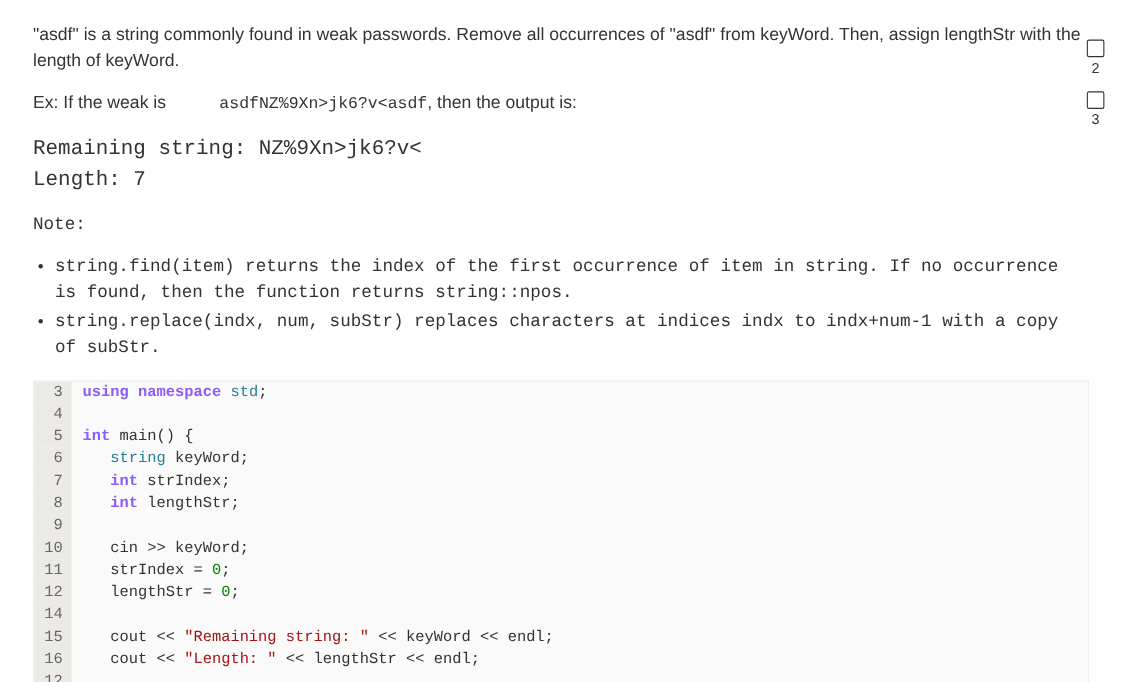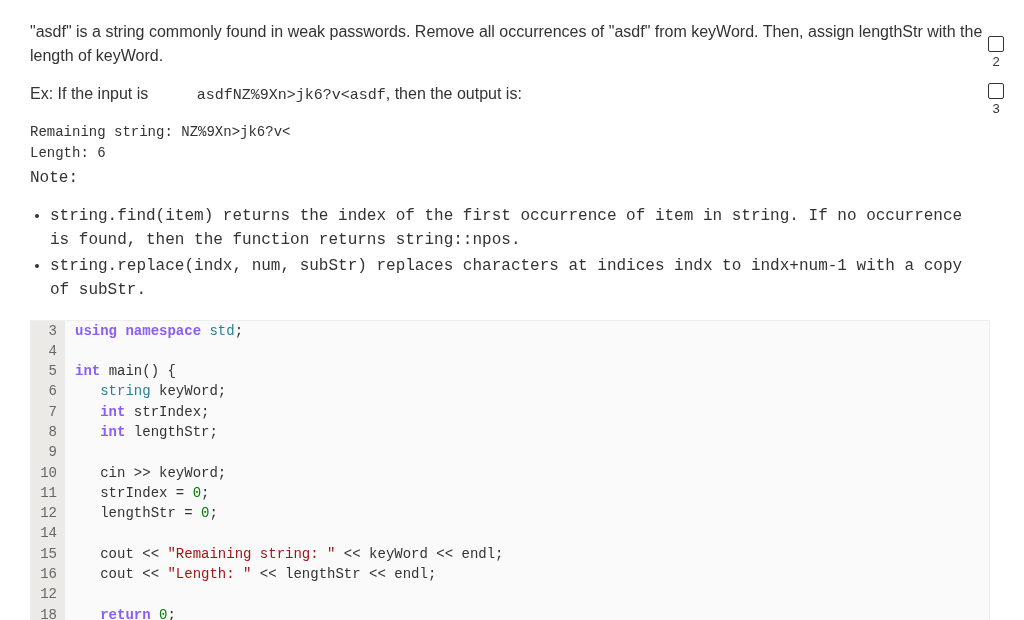--- a/index.html
+++ b/index.html
@@ -19,23 +19,23 @@
       line-height: 1.5;
       color: #333;
     }
     .inline-code {
       font-family: "Courier New", Courier, monospace;
       font-size: 15px;
       margin-left: 44px;
     }
     .output-block {
       font-family: "Courier New", Courier, monospace;
-      font-size: 14px;
+      font-size: 19px;
       line-height: 1.5;
-      margin-bottom: 2px;
+      margin-bottom: 14px;
     }
     .note-label {
       margin-bottom: 14px;
       font-family: Liberation Mono, monospace;
     }
     ul.notes {
       margin-left: 20px;
       margin-bottom: 18px;
       font-family: Liberation Mono, monospace;
     }
@@ -108,26 +108,26 @@
   <div class="side-marks">
     <div class="checkbox"></div>
     <div class="mark-num">2</div>
     <div class="checkbox"></div>
     <div class="mark-num">3</div>
   </div>
 
   <p class="para">"asdf" is a string commonly found in weak passwords. Remove all occurrences of "asdf" from keyWord. Then, assign lengthStr with the length of keyWord.</p>
 
   <p class="para">
-    <span>Ex: If the input is </span><span class="inline-code">asdfNZ%9Xn&gt;jk6?v&lt;asdf</span><span>, then the output is:</span>
+    <span>Ex: If the weak is </span><span class="inline-code">asdfNZ%9Xn&gt;jk6?v&lt;asdf</span><span>, then the output is:</span>
   </p>
 
   <div class="output-block">
     <div>Remaining string: NZ%9Xn&gt;jk6?v&lt;</div>
-    <div>Length: 6</div>
+    <div>Length: 7</div>
   </div>
 
   <p class="para note-label">Note:</p>
 
   <ul class="notes">
     <li>string.find(item) returns the index of the first occurrence of item in string. If no occurrence is found, then the function returns string::npos.</li>
     <li>string.replace(indx, num, subStr) replaces characters at indices indx to indx+num-1 with a copy of subStr.</li>
   </ul>
 
   <div class="code-editor">

